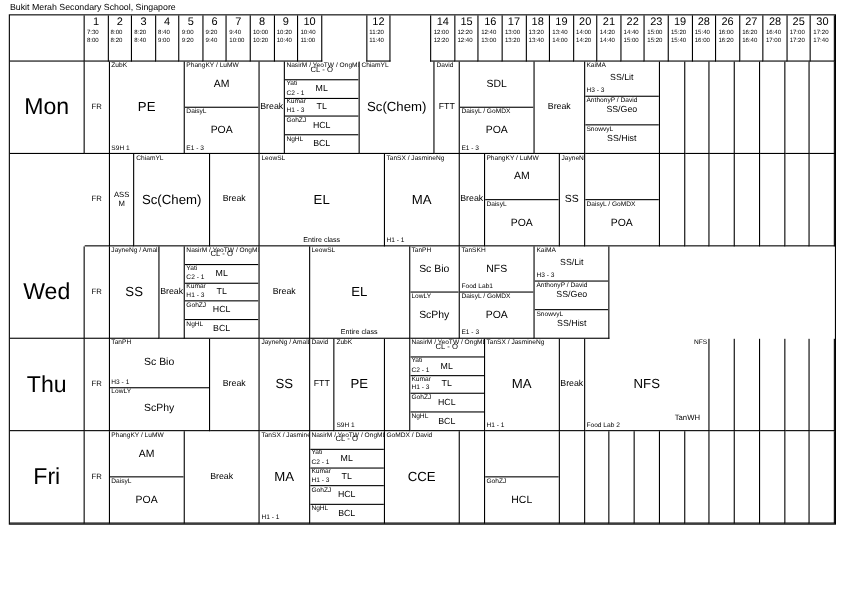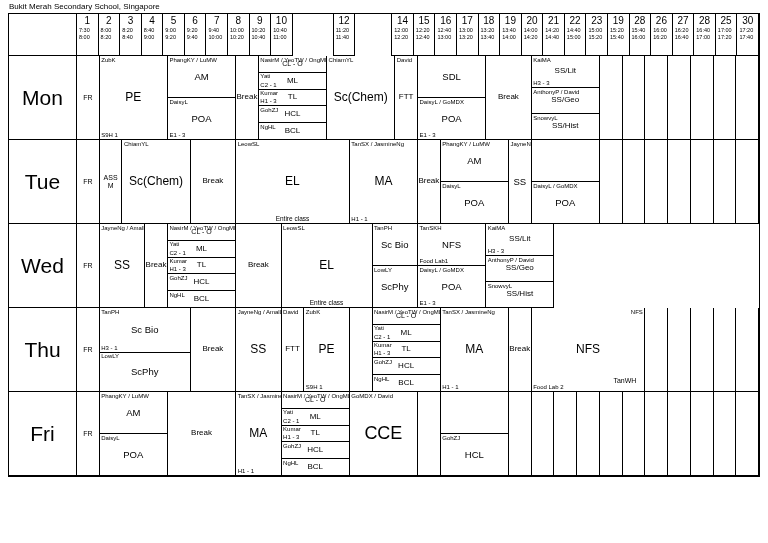--- a/index.html
+++ b/index.html
@@ -275,21 +275,20 @@
           </div>
           <div class="c empty" style="grid-column: 25;"></div>
           <div class="c empty" style="grid-column: 26;"></div>
           <div class="c empty" style="grid-column: 27;"></div>
           <div class="c empty" style="grid-column: 28;"></div>
           <div class="c empty" style="grid-column: 29;"></div>
           <div class="c empty" style="grid-column: 30;"></div>
           <div class="c empty" style="grid-column: 31;"></div>
         </div>
         <div class="row day">
-          <div class="c daylabel">Tue</div>
           <div class="c" style="grid-column: 2 / span 1;">
             <div class="sub" style="font-size: 7px;">FR</div>
           </div>
           <div class="c" style="grid-column: 3 / span 1;">
             <div class="sub" style="font-size: 7px;">ASS M</div>
           </div>
           <div class="c" style="grid-column: 4 / span 3;">
             <div class="t">ChiamYL</div>
             <div class="sub" style="font-size: 12px;">Sc(Chem)</div>
           </div>
@@ -539,21 +538,21 @@
               <div class="t">GohZJ</div>
               <div class="sub" style="font-size: 8px;">HCL</div>
             </div>
             <div class="si" style="flex: 1 1 0%;">
               <div class="t">NgHL</div>
               <div class="sub" style="font-size: 8px;">BCL</div>
             </div>
           </div>
           <div class="c" style="grid-column: 14 / span 3;">
             <div class="t">GoMDX / David</div>
-            <div class="sub" style="font-size: 18px;">CCE</div>
+            <div class="sub" style="font-size: 12px;">CCE</div>
           </div>
           <div class="c empty" style="grid-column: 17;"></div>
           <div class="c stack" style="grid-column: 18 / span 3;">
             <div class="si" style="flex: 1 1 0%;"></div>
             <div class="si" style="flex: 1 1 0%;">
               <div class="t">GohZJ</div>
               <div class="sub" style="font-size: 9.5px;">HCL</div>
             </div>
           </div>
           <div class="c empty" style="grid-column: 21;"></div>

